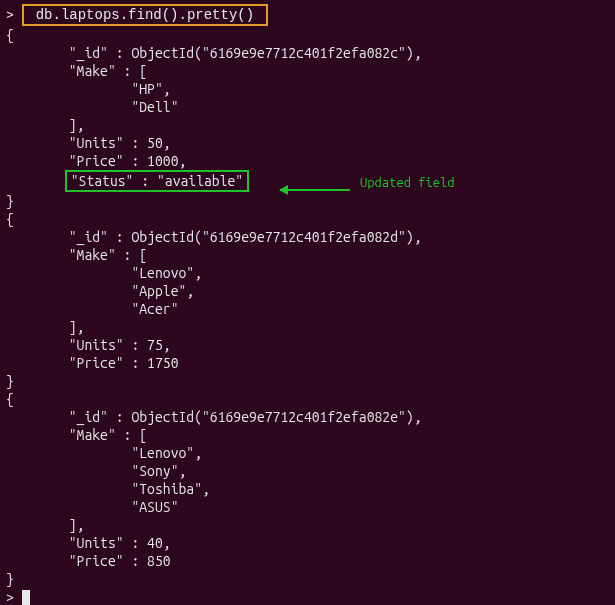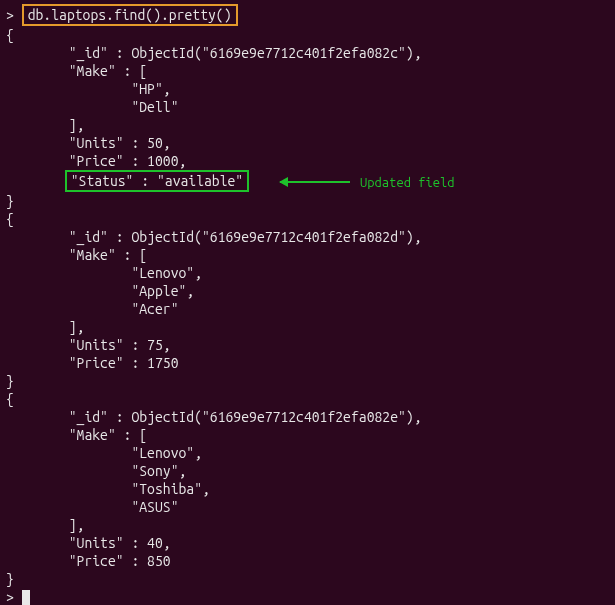--- a/index.html
+++ b/index.html
@@ -12,35 +12,36 @@
     color: #e8e8e8;
     width: 615px;
     height: 605px;
     box-sizing: border-box;
     position: relative;
   }
   .line { white-space: pre; }
   .prompt-gt { color: #e8e8e8; }
   .cmd-box {
     border: 2px solid #e59a2c;
-    padding: 0 4px;
+    padding: 0 12px;
     display: inline-block;
+    font-family: Liberation Mono, monospace;
   }
   .status-box {
     border: 2px solid #1ec22b;
     padding: 0 4px;
     display: inline-block;
     margin-left: -4px;
   }
   .annotation-row {
     position: absolute;
     left: 280px;
     top: 173px;
     display: flex;
-    align-items: center;
+    align-items: flex-end;
     height: 18px;
   }
   .arrow {
     width: 70px;
     height: 2px;
     background: #1ec22b;
     position: relative;
   }
   .arrow::before {
     content: "";

